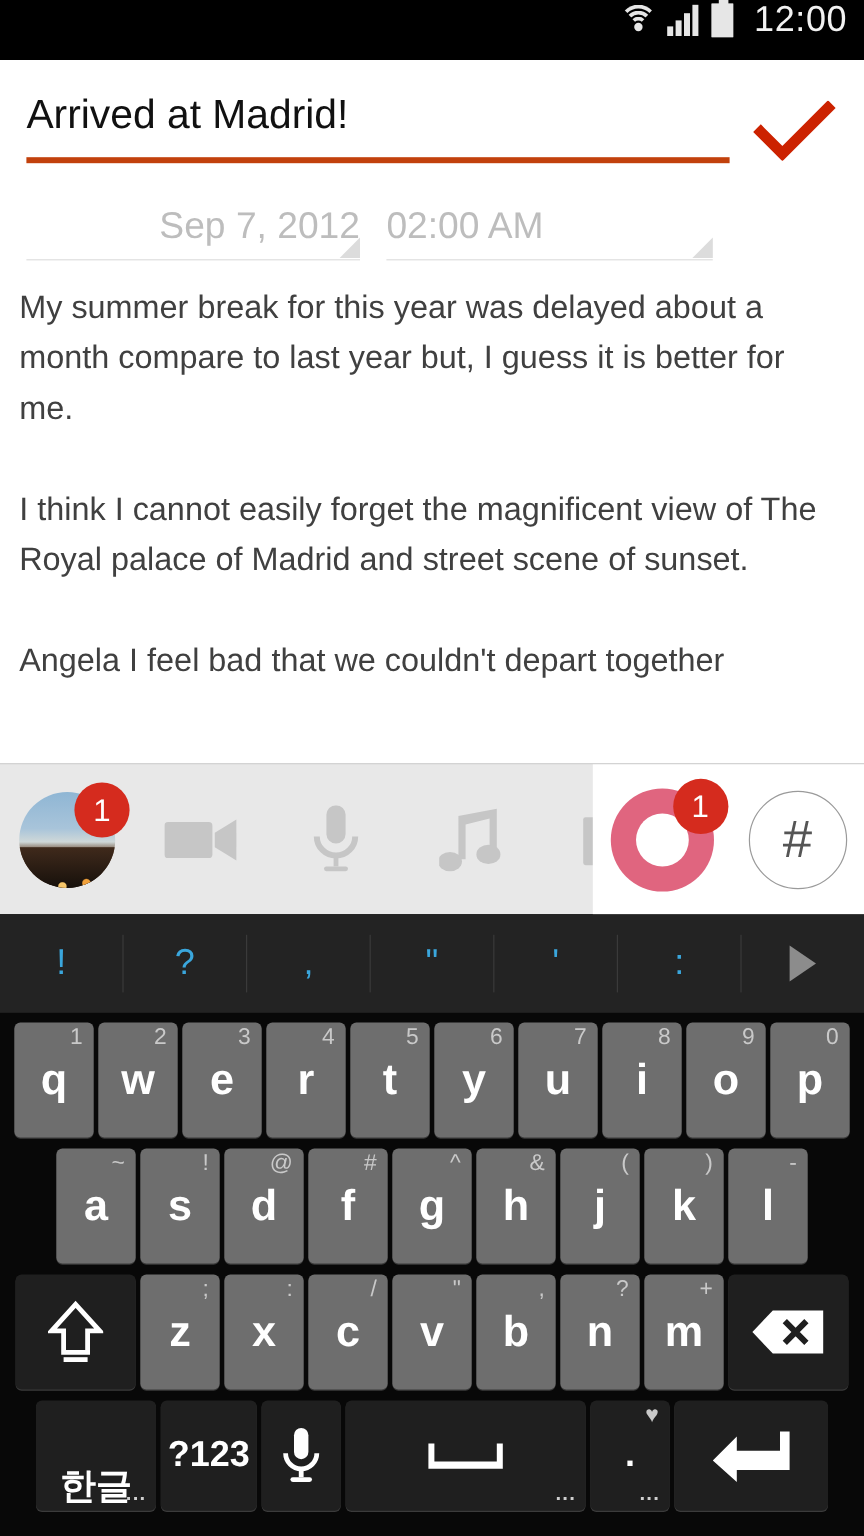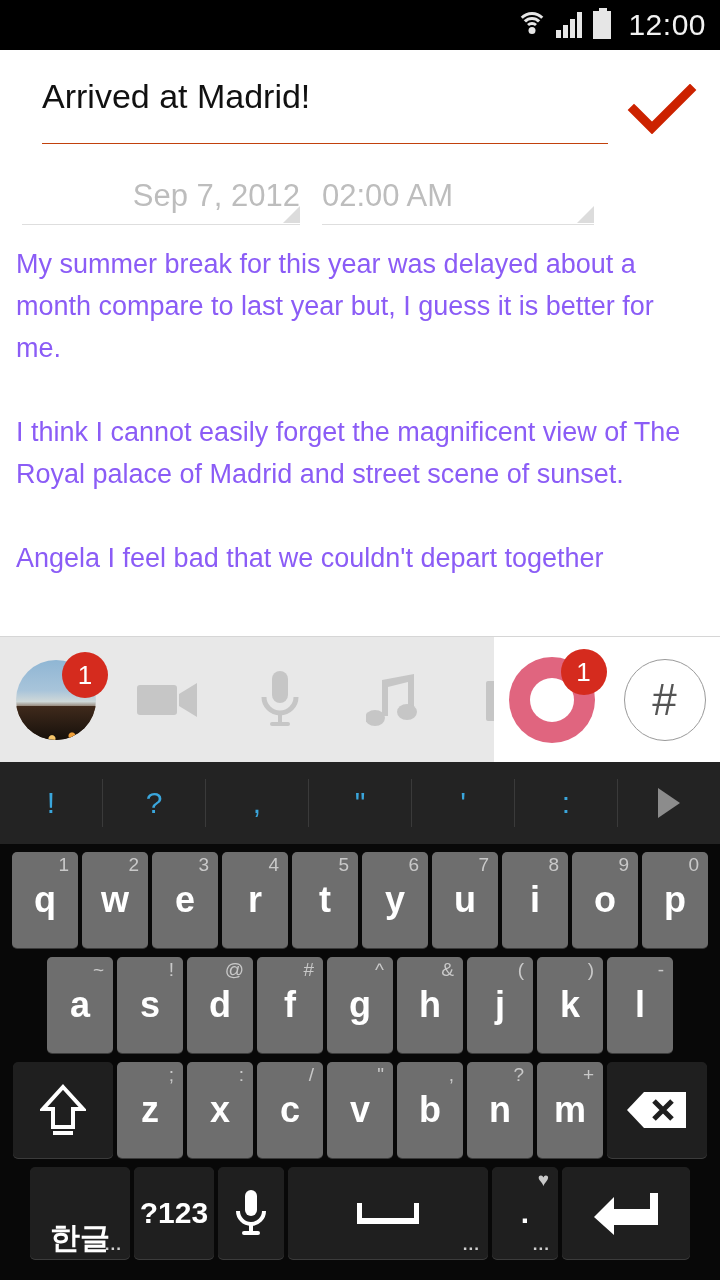--- a/index.html
+++ b/index.html
@@ -2,21 +2,21 @@
 <html><head>
 <meta charset="utf-8">
 <style>
   * { margin:0; padding:0; box-sizing:border-box; }
   html,body { width:720px; height:1280px; overflow:hidden; background:#000; }
   body { font-family:"Liberation Sans", sans-serif; }
 
   
   .statusbar{
     position:absolute; left:0; top:0; width:720px; height:42px;
-    background:#000; display:flex; align-items:flex-end; justify-content:flex-end;
+    background:#000; display:flex; align-items:flex-start; justify-content:flex-end;
     padding-right:14px;
   }
   .sb-icons{ display:flex; align-items:center; gap:7px; }
   .wifi-ic{ width:34px; height:28px; position:relative; }
   .wifi-ic i{ position:absolute; left:50%; transform:translateX(-50%);
       border:3px solid #e6e6e6; border-bottom-color:transparent;
       border-left-color:transparent; border-right-color:transparent;
       border-radius:50%; }
   .wifi-ic i:nth-child(1){ width:32px; height:32px; top:1px; }
   .wifi-ic i:nth-child(2){ width:23px; height:23px; top:6px; }
@@ -34,33 +34,33 @@
   .bat-ic:before{ content:""; position:absolute; left:4px; top:-5px;
       width:8px; height:4px; background:#e6e6e6; }
   .sb-time{ color:#f2f2f2; font-size:30px; margin-left:10px; letter-spacing:.5px; }
 
   
   .content{
     position:absolute; left:0; top:50px; width:720px; height:586px;
     background:#fff; overflow:hidden;
   }
   .title-row{ display:flex; align-items:flex-start; padding:28px 22px 0 22px; }
-  .title-wrap{ flex:1; border-bottom:1px solid #c2410c; padding-bottom:28px; margin-right:18px;margin-left:20px; }
+  .title-wrap{ flex:1; border-bottom:5px solid #c2410c; padding-bottom:16px; margin-right:18px; }
   .note-title{ font-size:34px; color:#111; line-height:1.1; }
   .check-ic{ width:72px; height:50px; margin-top:6px; flex:none; }
 
   .dt-row{ display:flex; padding:34px 22px 0 22px; gap:22px; }
   .spinner{ position:relative; border-bottom:1px solid #dedede; padding-bottom:10px; }
   .sp-date{ width:278px;text-align:right; }
   .sp-time{ width:272px; }
   .spinner .val{ font-size:31px; color:#bdbdbd; }
   .spinner .tri{ position:absolute; right:0; bottom:1px; width:0; height:0;
       border-left:17px solid transparent; border-bottom:17px solid #dcdcdc; }
 
-  .body-text{ padding:18px 16px 0 16px; font-size:27px; color:#8b5cf6; line-height:42px; }
+  .body-text{ padding:18px 16px 0 16px; font-size:27px; color:#404040; line-height:42px; }
   .body-text p{ margin-bottom:42px; }
   .body-text p:last-child{ margin-bottom:0; }
 
   
   .attachbar{
     position:absolute; left:0; top:636px; width:720px; height:126px;
     background:#e8e8e8; border-top:1px solid #d6d6d6;
   }
   .att-left{ position:absolute; left:0; top:0; width:494px; height:126px;
     display:flex; align-items:center; }

